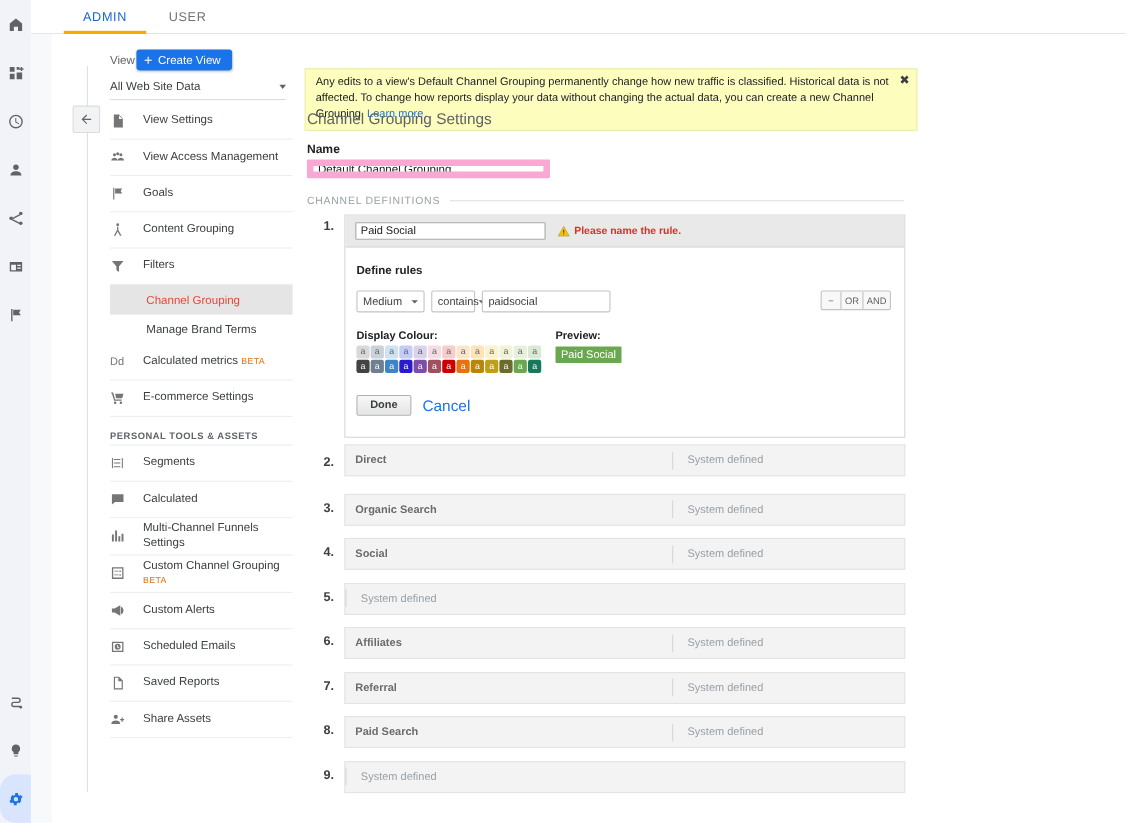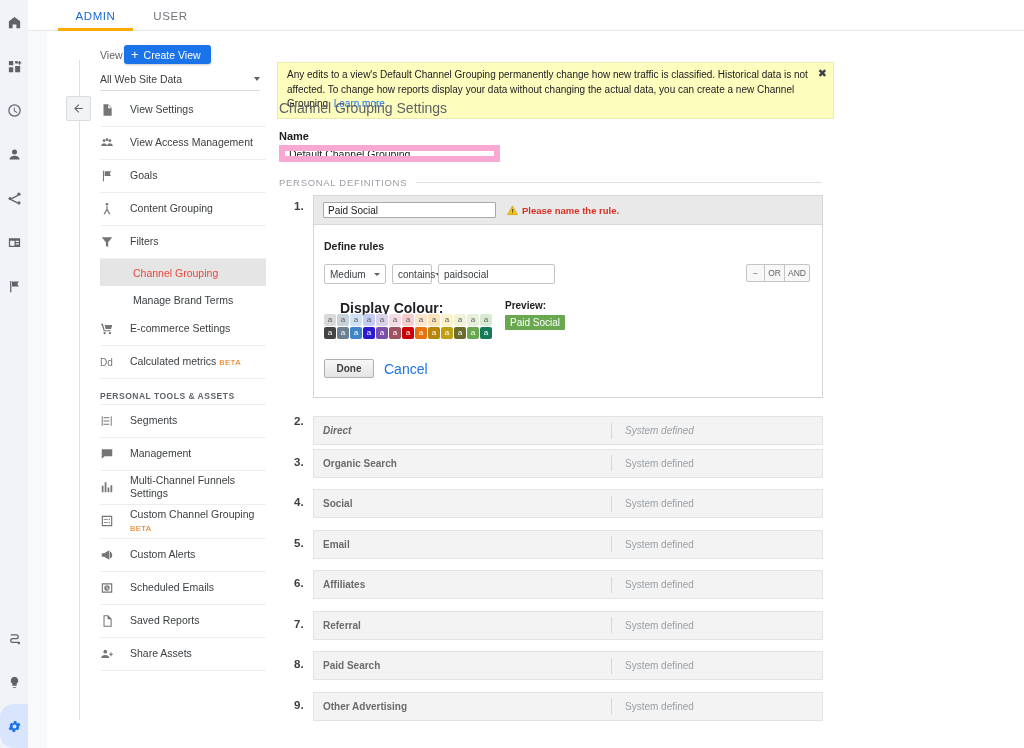--- a/index.html
+++ b/index.html
@@ -244,21 +244,21 @@
     border-right: 1px solid #c4c4c4;
   }
   #btn-group > div:last-child { border-right: none; }
   #btn-remove { width: 18px; font-size: 11px; }
   #btn-or  { width: 20px; }
   #btn-and { width: 24px; }
 
   
   #colour-lbl {
     position: absolute; left: 10px; top: 104px;
-    font-size: 14px; font-weight: bold; color: #202124; margin-left: 16px;
+    font-size: 10px; font-weight: bold; color: #202124;
   }
   #preview-lbl {
     position: absolute; left: 191px; top: 104px;
     font-size: 10px; font-weight: bold; color: #202124;
   }
   #preview-badge {
     position: absolute; left: 191px; top: 119px;
     height: 15px; padding: 0 5px;
     display: flex; align-items: center;
     font-size: 10px; color: #fff;
@@ -449,55 +449,55 @@
 
   <div class="nav-sub active">
     <span>Channel Grouping</span>
   </div>
   <div class="nav-sub">
     <span>Manage Brand Terms</span>
   </div>
 
   <div class="nav-item">
     <span class="nav-ico">
-      <svg viewBox="0 0 24 24">
-          <path d="M2 3h3l3 11h10v2H6.5L3 5H2zm6 14a2 2 0 102 2 2 2 0 00-2-2zm9 0a2 2 0 102 2 2 2 0 00-2-2zM8 5h13l-2 7H9.5z"></path>
-        </svg>
-    </span>
-    <span class="nav-txt">E-commerce Settings</span>
-  </div>
-
-  <div class="nav-item">
-    <span class="nav-ico">
       <span class="dd-glyph">Dd</span>
     </span>
     <span class="nav-txt">
       <span>Calculated metrics</span>
       <span class="beta-tag">BETA</span>
     </span>
   </div>
 
+  <div class="nav-item">
+    <span class="nav-ico">
+      <svg viewBox="0 0 24 24">
+          <path d="M2 3h3l3 11h10v2H6.5L3 5H2zm6 14a2 2 0 102 2 2 2 0 00-2-2zm9 0a2 2 0 102 2 2 2 0 00-2-2zM8 5h13l-2 7H9.5z"></path>
+        </svg>
+    </span>
+    <span class="nav-txt">E-commerce Settings</span>
+  </div>
+
   <div class="nav-section">PERSONAL TOOLS &amp; ASSETS</div>
 
   <div class="nav-item">
     <span class="nav-ico">
       <svg viewBox="0 0 24 24">
           <path d="M3 4h1.6v16H3zm15.4 0H20v16h-1.6zM6 5.5h10v1.6H6zm0 5.7h10v1.6H6zm0 5.7h10v1.6H6z"></path>
         </svg>
     </span>
     <span class="nav-txt">Segments</span>
   </div>
 
   <div class="nav-item">
     <span class="nav-ico">
       <svg viewBox="0 0 24 24">
           <path d="M3 4h18v12H8l-5 4zm3 3.5h12v1.4H6zm0 3.6h9v1.4H6z"></path>
         </svg>
     </span>
-    <span class="nav-txt">Management</span>
+    <span class="nav-txt">Calculated</span>
   </div>
 
   <div class="nav-item">
     <span class="nav-ico">
       <svg viewBox="0 0 24 24">
           <path d="M3 10h3v11H3zm5-6h3v17H8zm5 9h3v8h-3zm5-4h3v12h-3z"></path>
         </svg>
     </span>
     <span class="nav-txt">Multi-Channel Funnels Settings</span>
   </div>
@@ -556,21 +556,21 @@
   <span>Any edits to a view's Default Channel Grouping permanently change how new traffic is classified. Historical data is not affected. To change how reports display your data without changing the actual data, you can create a new Channel Grouping.</span>
   <a href="#">Learn more</a>
   <span id="banner-close">✖</span>
 </div>
 
 <div id="title">Channel Grouping Settings</div>
 <div id="name-label">Name</div>
 <input id="name-input" type="text" value="Default Channel Grouping" style="">
 
 <div id="defs-header">
-  <span class="lbl">PERSONAL DEFINITIONS</span>
+  <span class="lbl">CHANNEL DEFINITIONS</span>
   <span class="line"></span>
 </div>
 
 <div id="rule-num-1">1.</div>
 <div id="rule-card">
 
   <div id="rule-head">
     <input id="rule-name-input" type="text" value="Paid Social" style="">
     <span id="rule-error">
       <svg class="warn-tri" viewBox="0 0 24 24">
@@ -637,40 +637,39 @@
         <div class="sw" style="background: rgb(22, 121, 92);">a</div>
       </div>
   </div>
 
   <div id="btn-done">Done</div>
   <div id="btn-cancel">Cancel</div>
 </div>
 
 <div id="channel-list">
     <div class="chan-num" style="top: 415px;">2.</div>
-    <div class="chan-row" style="top: 416px; font-style: italic;">
+    <div class="chan-row" style="top: 404px;">
       <div class="chan-name">Direct</div>
       <div class="chan-div"></div>
       <div class="chan-sys">System defined</div>
     </div>
     <div class="chan-num" style="top: 455.5px;">3.</div>
     <div class="chan-row" style="top: 448.5px;">
       <div class="chan-name">Organic Search</div>
       <div class="chan-div"></div>
       <div class="chan-sys">System defined</div>
     </div>
     <div class="chan-num" style="top: 496px;">4.</div>
     <div class="chan-row" style="top: 489px;">
       <div class="chan-name">Social</div>
       <div class="chan-div"></div>
       <div class="chan-sys">System defined</div>
     </div>
     <div class="chan-num" style="top: 536.5px;">5.</div>
     <div class="chan-row" style="top: 529.5px;">
-      <div class="chan-name">Email</div>
       <div class="chan-div"></div>
       <div class="chan-sys">System defined</div>
     </div>
     <div class="chan-num" style="top: 577px;">6.</div>
     <div class="chan-row" style="top: 570px;">
       <div class="chan-name">Affiliates</div>
       <div class="chan-div"></div>
       <div class="chan-sys">System defined</div>
     </div>
     <div class="chan-num" style="top: 617.5px;">7.</div>
@@ -680,17 +679,16 @@
       <div class="chan-sys">System defined</div>
     </div>
     <div class="chan-num" style="top: 658px;">8.</div>
     <div class="chan-row" style="top: 651px;">
       <div class="chan-name">Paid Search</div>
       <div class="chan-div"></div>
       <div class="chan-sys">System defined</div>
     </div>
     <div class="chan-num" style="top: 698.5px;">9.</div>
     <div class="chan-row" style="top: 691.5px;">
-      <div class="chan-name">Other Advertising</div>
       <div class="chan-div"></div>
       <div class="chan-sys">System defined</div>
     </div>
   </div>
 
 </body></html>

